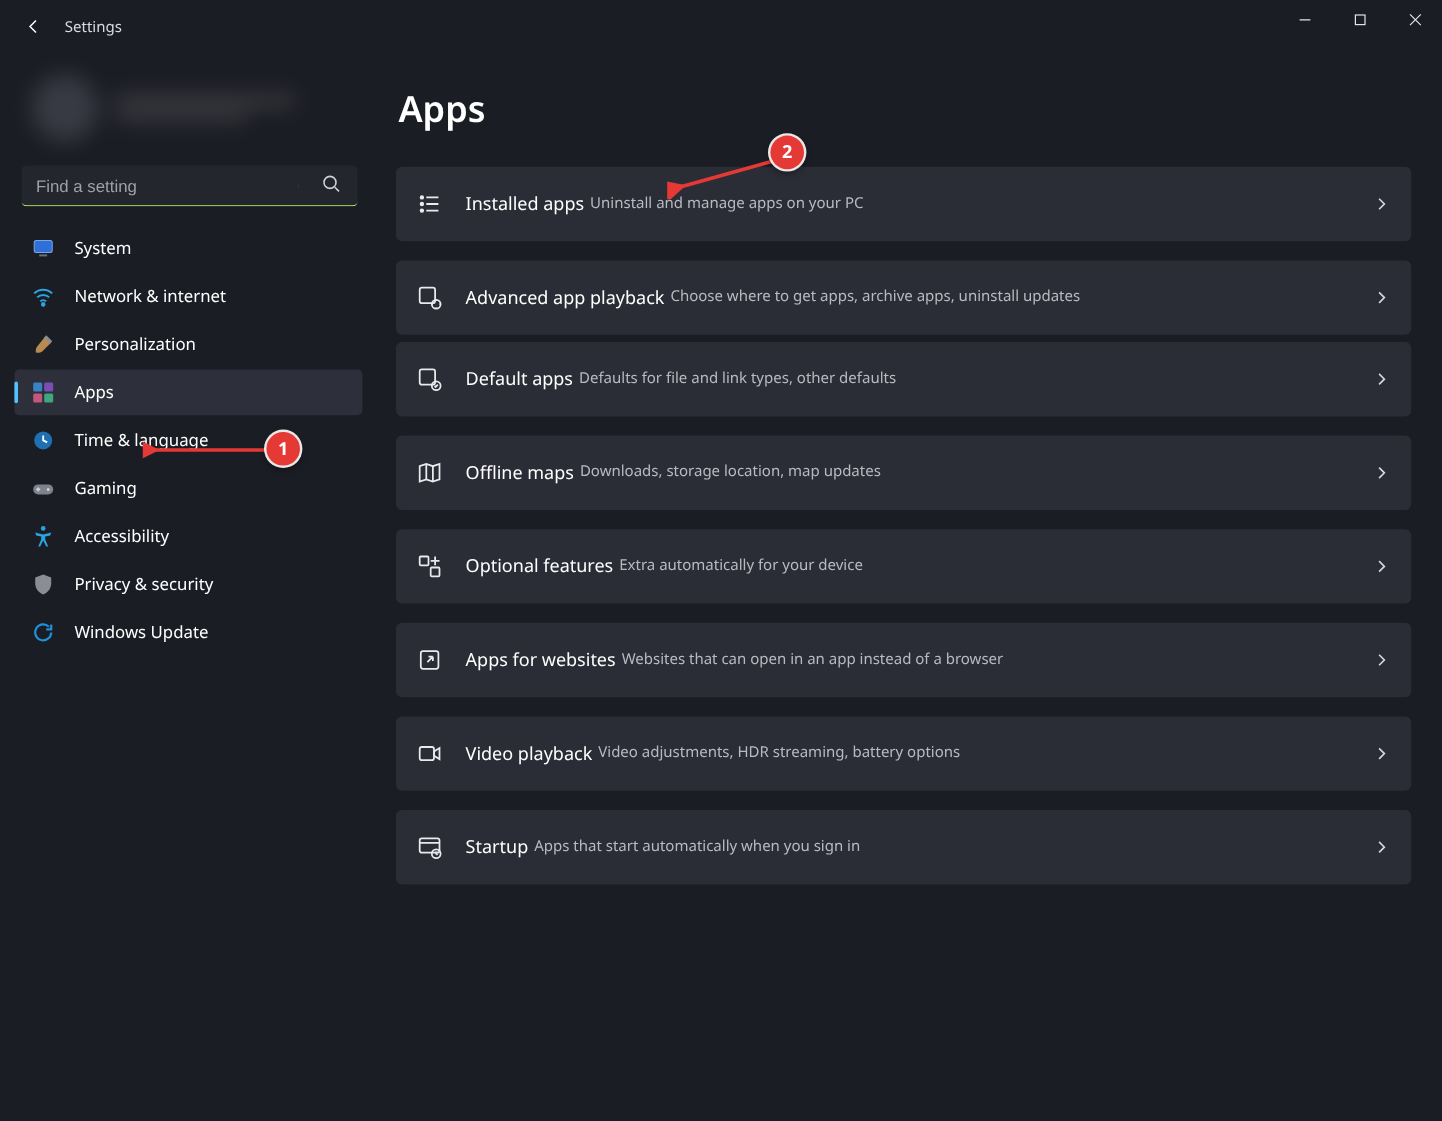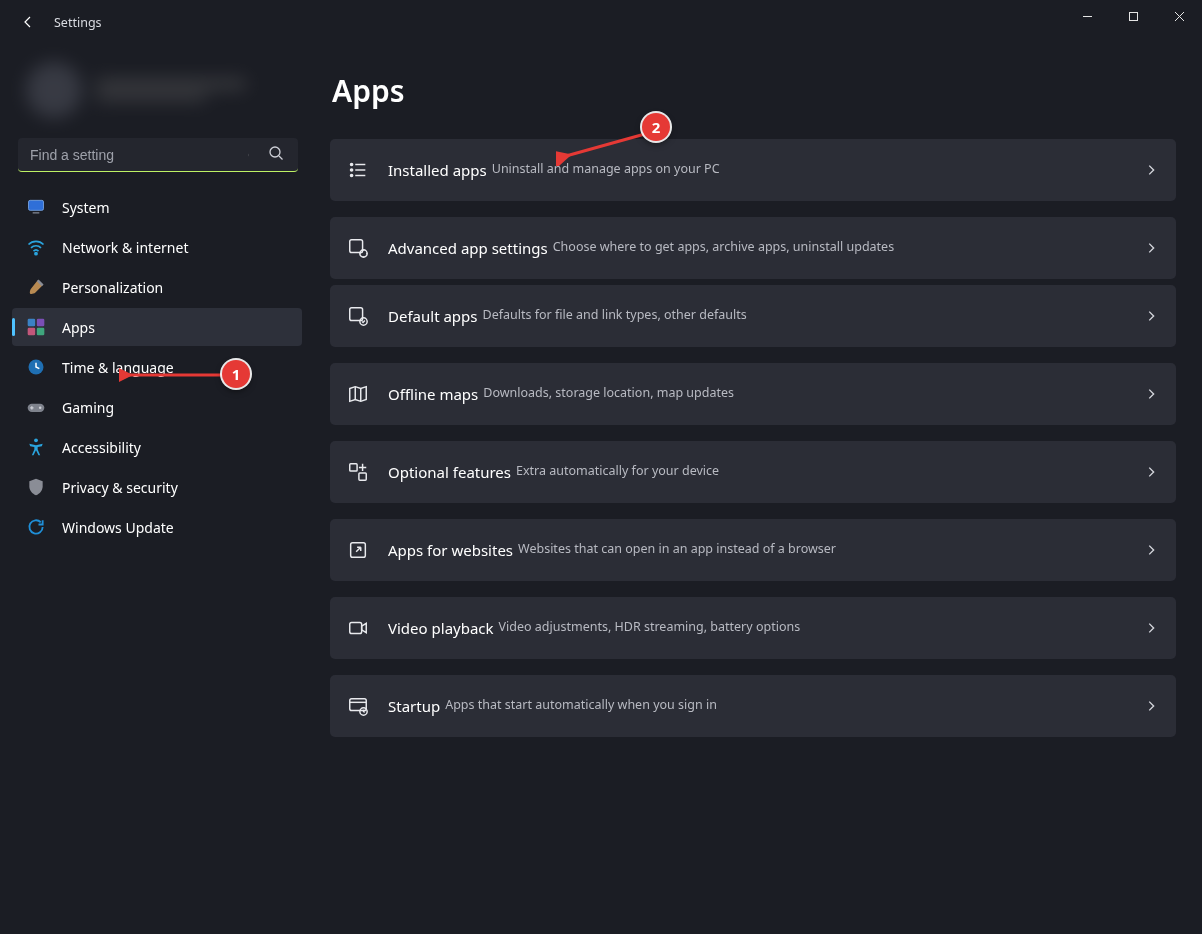--- a/index.html
+++ b/index.html
@@ -290,21 +290,21 @@
 
       <div class="card">
         <span class="card-icon">
           <svg width="22" height="22" viewBox="0 0 24 24" fill="none" stroke="currentColor" stroke-width="1.6">
               <rect x="3" y="3" width="14" height="14" rx="2"></rect>
               <circle cx="18" cy="18" r="4"></circle>
               <path d="M18 15v-1M18 22v-1M15 18h-1M22 18h-1"></path>
             </svg>
         </span>
         <div class="texts">
-          <span class="ct">Advanced app settings</span>
+          <span class="ct">Advanced app playback</span>
           <span class="cd">Choose where to get apps, archive apps, uninstall updates</span>
         </div>
         <span class="chev">
             <svg width="14" height="14" viewBox="0 0 16 16" fill="none" stroke="currentColor" stroke-width="1.6">
               <path d="M6 3l5 5-5 5"></path>
             </svg>
           </span>
       </div>
 
       <div class="card">

